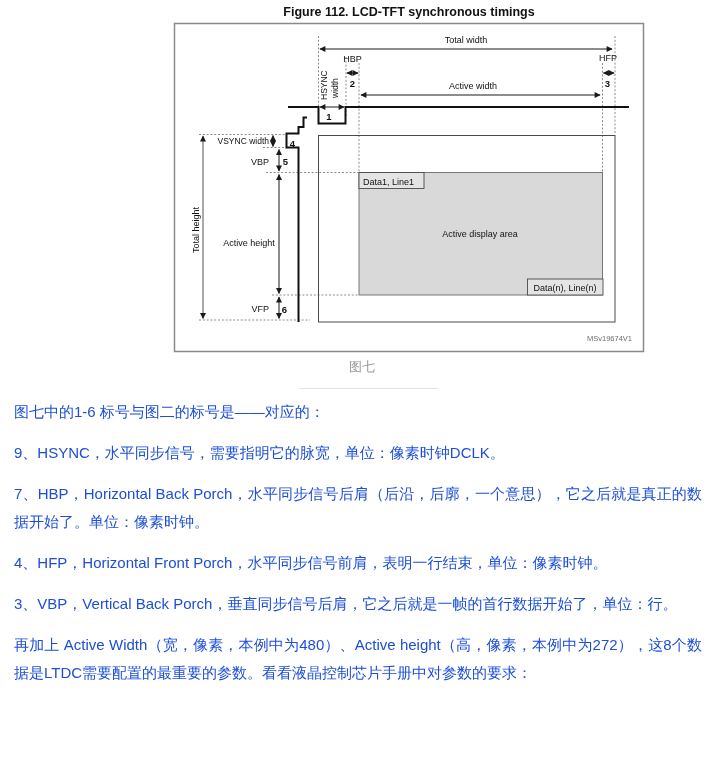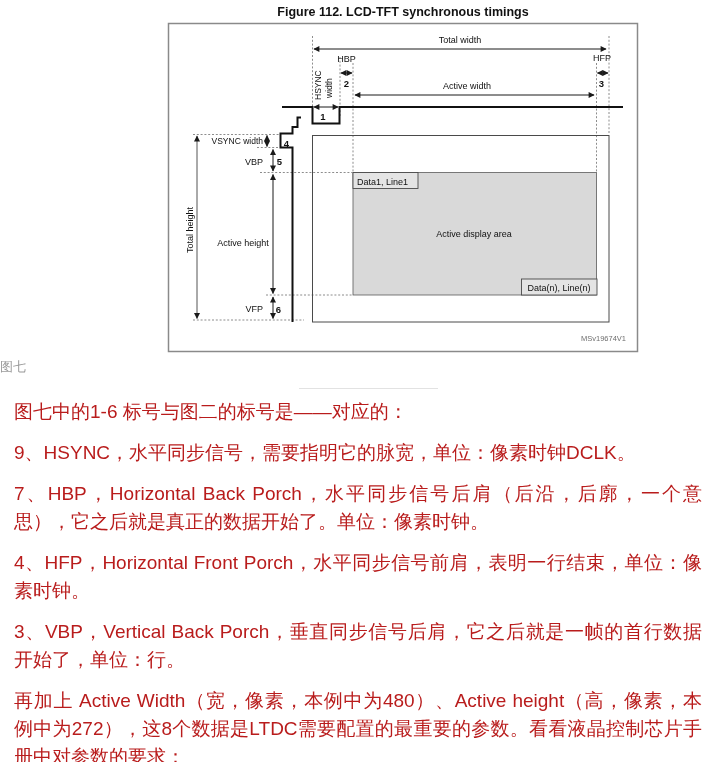--- a/index.html
+++ b/index.html
@@ -1,32 +1,32 @@
 <!DOCTYPE html>
 <html><head>
 <meta charset="utf-8">
 <style>
   html,body{margin:0;padding:0;background:#ffffff;}
   body{width:724px;height:762px;overflow:hidden;font-family:"Liberation Sans",sans-serif;}
-  .figure-block{width:640px;height:356px;position:relative;}
+  .figure-block{width:640px;height:356px;position:relative;padding-left:6px;}
   svg text{font-family:"Liberation Sans",sans-serif;fill:#111;font-size:9px;}
   svg .ftitle{font-size:12.5px;font-weight:bold;}
   svg .sm{font-size:8.5px;}
   svg .red{font-size:9.5px;font-weight:bold;}
   svg .wm{font-size:7.5px;fill:#6e6e6e;}
   svg .arr{stroke:#1a1a1a;stroke-width:1;}
   svg .arrg{stroke:#555;stroke-width:1;}
   svg .dash{stroke:#808080;stroke-width:0.9;stroke-dasharray:2,1.8;fill:none;}
   svg .sig{stroke:#111;stroke-width:2;fill:none;}
   svg .frame{stroke:#4a4a4a;stroke-width:1;fill:none;}
   svg .lblbox{fill:#e4e4e4;stroke:#4a4a4a;stroke-width:0.9;}
-  .caption{margin-top:2px;width:724px;color:#9a9a9a;font-size:13px;line-height:17px;}
+  .caption{margin-top:2px;width:724px;text-align:center;color:#9a9a9a;font-size:13px;line-height:17px;}
   .divider{margin:13px 0 0 299px;width:139px;border-top:1px solid #e2e2e2;height:0;}
   .article{margin-top:9px;padding:0 14px;}
-  .article p{margin:0 8px 13px 0;font-size:19px;line-height:28px;color:#b91c1c;text-align:justify;}
+  .article p{margin:0 8px 13px 0;font-size:15px;line-height:28px;color:#1d4ed8;text-align:justify;}
 </style>
 </head>
 <body>
 
 <div class="page">
 
   <div class="figure-block">
     <svg width="724" height="356" viewBox="0 0 724 356">
       <defs>
         <marker id="mR" viewBox="0 0 10 10" refX="9" refY="5" markerWidth="7" markerHeight="6" markerUnits="userSpaceOnUse">

